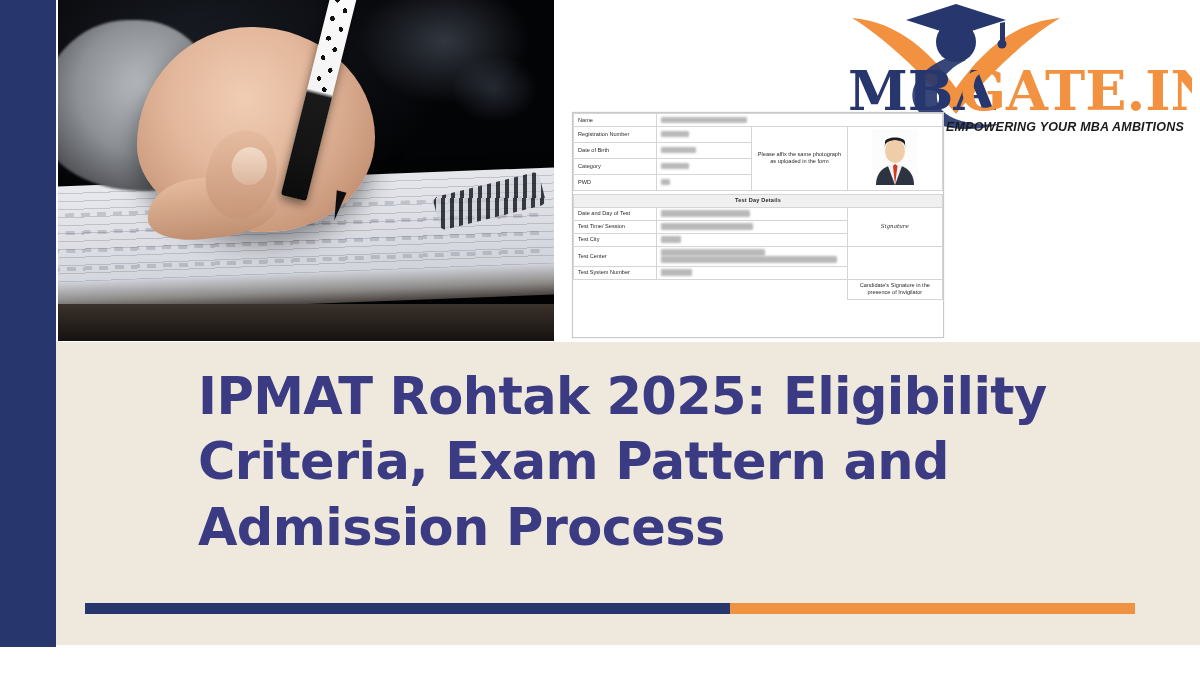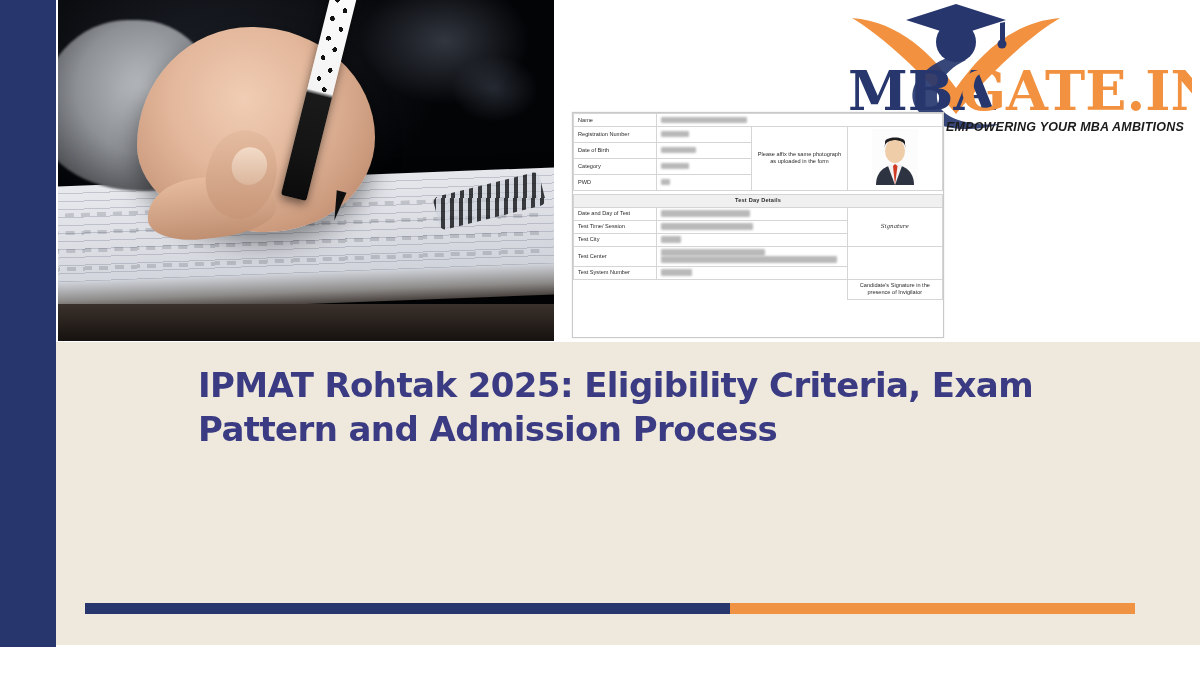--- a/index.html
+++ b/index.html
@@ -285,21 +285,21 @@
     width: 1144px; height: 303px;
     background: #EFE9DD;
   }
   .banner-title {
     position: absolute;
     left: 142px; top: 22px;
     width: 880px;
     margin: 0;
     font-family: "DejaVu Sans", sans-serif;
     font-weight: bold;
-    font-size: 34px;
+    font-size: 51px;
     line-height: 1.28;
     letter-spacing: -0.6px;
     color: #3A3B82;
   }
   .rule {
     position: absolute;
     left: 29px; top: 261px;
     width: 1050px; height: 11px;
     display: flex;
   }

